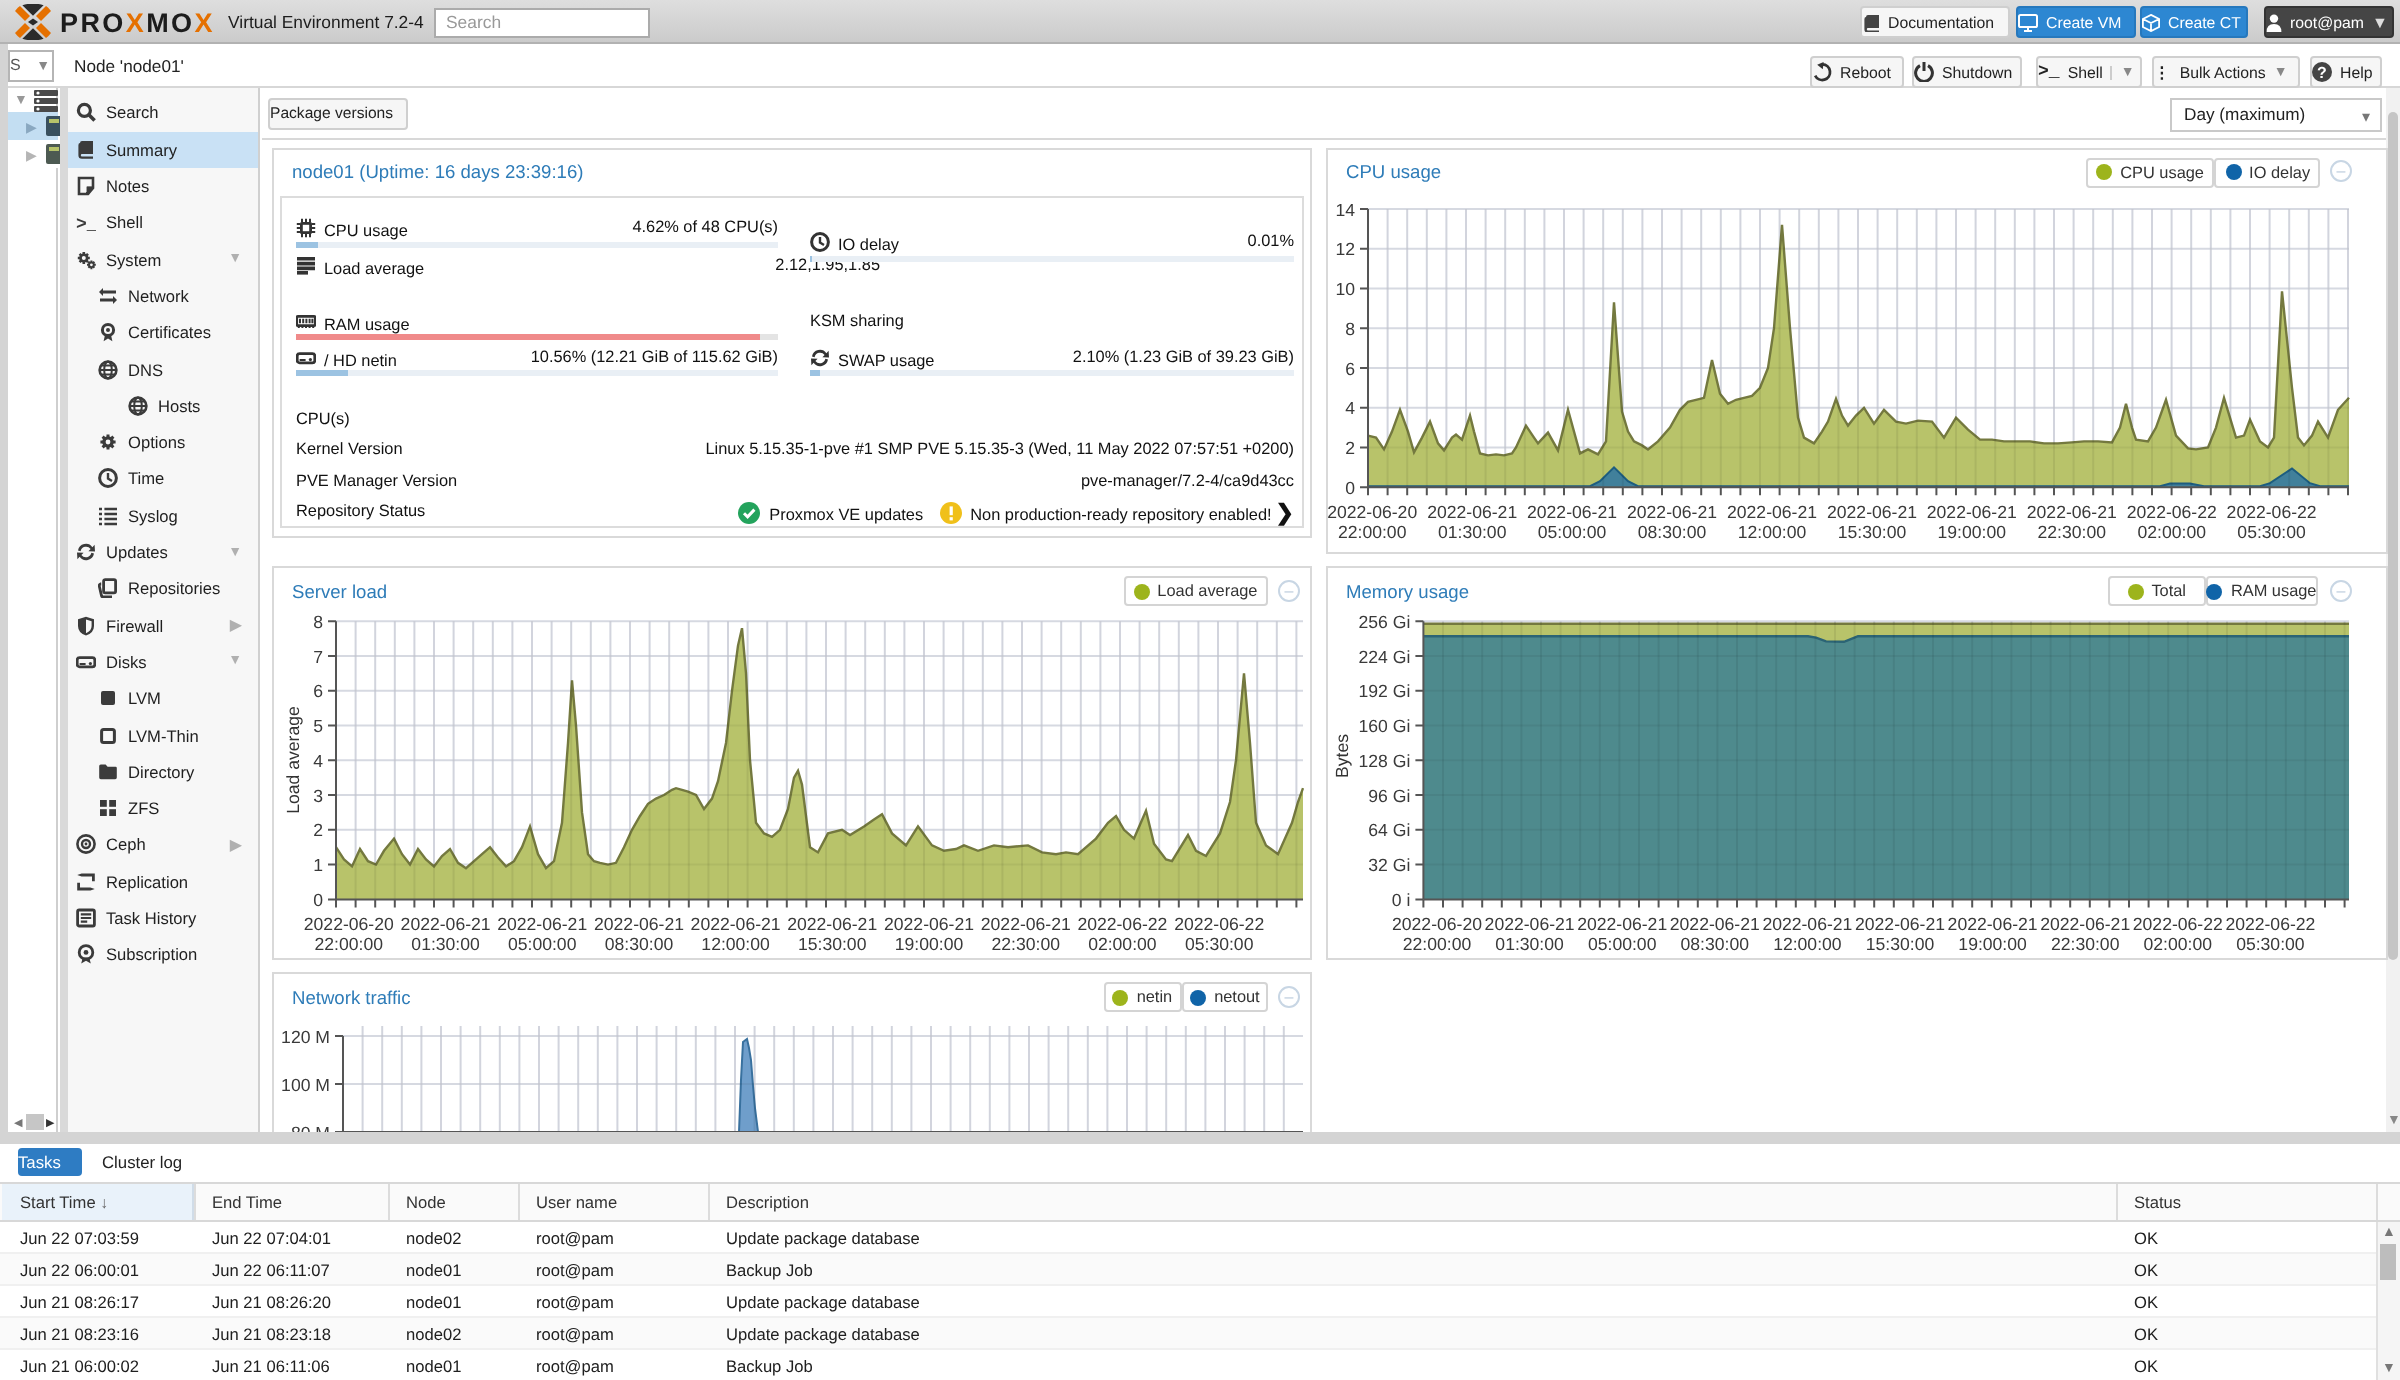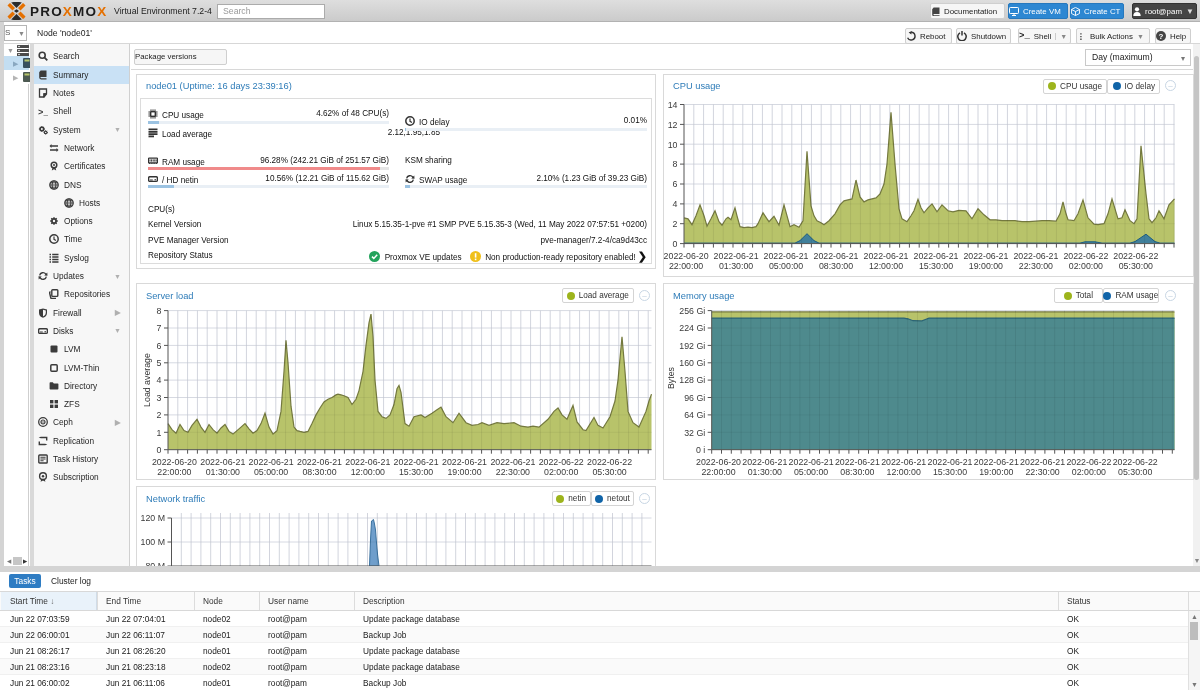--- a/index.html
+++ b/index.html
@@ -297,21 +297,21 @@
     </div>
 <div class="navitem" style="top:468.2px;padding-left:4px">
       <svg width="10" height="10" viewBox="0 0 10 10" fill="#3b3b3b" style="vertical-align:-1px">
         <circle cx="5" cy="4.2" r="3.4" fill="none" stroke="#3b3b3b" stroke-width="1.4"></circle>
         <circle cx="5" cy="4.2" r="1.2"></circle>
         <path d="M3.4 6.8 L2.6 9.8 L5 8.4 L7.4 9.8 L6.6 6.8"></path>
       </svg>
       <span style="margin-left:5px">Subscription</span>
     </div>
 <div class="abs" style="left:131px;top:44px;width:1069px;height:26px;background:#fff;border-bottom:1px solid #d8d8d8"></div>
-<div class="btn" style="left:134px;top:48.5px;width:93px;height:16px;font-size:7.8px">Package versions</div>
+<div class="btn" style="left:134px;top:48.5px;width:70px;height:16px;font-size:7.8px">Package versions</div>
 <div class="abs" style="left:1085px;top:49px;width:106px;height:17px;background:#fff;border:1px solid #c9c9c9;font-size:8.6px;color:#222;line-height:15px;padding-left:6px">Day (maximum)<span style="position:absolute;right:5px;top:1px;color:#777;font-size:8px">▾</span></div>
 <div class="abs" style="left:1193px;top:44px;width:7px;height:522px;background:#f1f1f1"></div>
 <div class="abs" style="left:1194px;top:56px;width:5px;height:424px;background:#c5c5c5;border-radius:3px"></div>
 <div class="abs" style="left:1193.5px;top:557px;color:#888;font-size:7px">▼</div>
 <div class="panel" style="left:136px;top:74px;width:520px;height:195px"></div>
 <div class="abs ptitle" style="left:146px;top:81px">node01 (Uptime: 16 days 23:39:16)</div>
 <div class="abs" style="left:140px;top:98px;width:512px;height:166px;border:1px solid #dcdcdc"></div>
 <div class="abs" style="left:148px;top:109.0px;font-size:8.2px;color:#111"><svg width="10" height="10" viewBox="0 0 10 10" fill="#333" style="vertical-align:-1px">
         <rect x="2" y="2" width="6" height="6" rx="0.8"></rect>
         <rect x="3.4" y="3.4" width="3.2" height="3.2" fill="#fff"></rect>
@@ -324,21 +324,20 @@
 <div class="abs" style="left:148px;top:127.7px;font-size:8.2px;color:#111"><svg width="10" height="10" viewBox="0 0 10 10" fill="#333" style="vertical-align:-1px">
         <path d="M0.5 1.4 H9.5 M0.5 3.8 H9.5 M0.5 6.2 H9.5" stroke="#333" stroke-width="1.8"></path>
         <path d="M0.5 8.4 H6" stroke="#333" stroke-width="1.8"></path>
       </svg><span style="margin-left:4px">Load average</span></div>
 <div class="abs" style="left:0;top:127.7px;width:440px;text-align:right;font-size:8.2px;color:#111">2.12,1.95,1.85</div>
 <div class="abs" style="left:148px;top:155.7px;font-size:8.2px;color:#111"><svg width="10" height="10" viewBox="0 0 10 10" fill="#333" style="vertical-align:-1px">
         <rect x="0.4" y="2.2" width="9.2" height="4.6" rx="0.6" fill="none" stroke="#333" stroke-width="1.3"></rect>
         <path d="M2 3.4 V5.6 M3.6 3.4 V5.6 M5.2 3.4 V5.6 M6.8 3.4 V5.6 M8.2 3.4 V5.6" stroke="#333" stroke-width="1"></path>
         <path d="M1.4 6.8 V8 M3.2 6.8 V8 M5 6.8 V8 M6.8 6.8 V8 M8.6 6.8 V8" stroke="#333" stroke-width="1"></path>
       </svg><span style="margin-left:4px">RAM usage</span></div>
-<div class="abs" style="left:0;top:155.7px;width:389px;text-align:right;font-size:8.2px;color:#111">96.28% (242.21 GiB of 251.57 GiB)</div>
 <div class="abs" style="left:148px;top:167.3px;width:241px;height:3px;background:#e4e4e4">
       <div style="width:96.3%;height:3px;background:#f08a8a"></div>
     </div>
 <div class="abs" style="left:148px;top:174.0px;font-size:8.2px;color:#111"><svg width="10" height="10" viewBox="0 0 10 10" fill="#333" style="vertical-align:-1px">
         <rect x="0.6" y="2.8" width="8.8" height="4.6" rx="1.2" fill="none" stroke="#333" stroke-width="1.4"></rect>
         <circle cx="7.2" cy="5.8" r="0.8"></circle>
         <path d="M1.8 6 H4.8" stroke="#333" stroke-width="1"></path>
       </svg><span style="margin-left:4px">/ HD netin</span></div>
 <div class="abs" style="left:0;top:174.0px;width:389px;text-align:right;font-size:8.2px;color:#111">10.56% (12.21 GiB of 115.62 GiB)</div>
 <div class="abs" style="left:148px;top:185.3px;width:241px;height:3px;background:#e9eff5">
@@ -531,21 +530,21 @@
       <path d="M171.5 518.0H651.5M171.5 542.0H651.5" stroke="rgba(0,0,0,0.05)" stroke-width="1" fill="none"></path>
       <path d="M171.5 518.0V566.0 M171.5 566.0H651.5" stroke="#555555" stroke-width="1" fill="none"></path>
       <path d="M167.5 518.0H171.5M167.5 542.0H171.5M167.5 566.0H171.5" stroke="#555555" stroke-width="1" fill="none"></path>
       <text x="165.0" y="521.3" font-size="8.8" fill="#3a3a3a" text-anchor="end">120 M</text>
       <text x="165.0" y="545.3" font-size="8.8" fill="#3a3a3a" text-anchor="end">100 M</text>
       <text x="165.0" y="569.3" font-size="8.8" fill="#3a3a3a" text-anchor="end">80 M</text>
       <path d="M171.5 566.0V570.0M181.3 566.0V570.0M191.1 566.0V570.0M200.9 566.0V570.0M210.7 566.0V570.0M220.5 566.0V570.0M230.3 566.0V570.0M240.1 566.0V570.0M249.9 566.0V570.0M259.7 566.0V570.0M269.5 566.0V570.0M279.3 566.0V570.0M289.1 566.0V570.0M298.9 566.0V570.0M308.7 566.0V570.0M318.5 566.0V570.0M328.3 566.0V570.0M338.1 566.0V570.0M347.9 566.0V570.0M357.7 566.0V570.0M367.5 566.0V570.0M377.3 566.0V570.0M387.1 566.0V570.0M396.9 566.0V570.0M406.7 566.0V570.0M416.5 566.0V570.0M426.3 566.0V570.0M436.1 566.0V570.0M445.9 566.0V570.0M455.7 566.0V570.0M465.5 566.0V570.0M475.3 566.0V570.0M485.1 566.0V570.0M494.9 566.0V570.0M504.7 566.0V570.0M514.5 566.0V570.0M524.3 566.0V570.0M534.1 566.0V570.0M543.9 566.0V570.0M553.7 566.0V570.0M563.5 566.0V570.0M573.3 566.0V570.0M583.1 566.0V570.0M592.9 566.0V570.0M602.7 566.0V570.0M612.5 566.0V570.0M622.3 566.0V570.0M632.1 566.0V570.0M641.9 566.0V570.0" stroke="#555555" stroke-width="1" fill="none"></path>
     </svg>
 <div class="abs" style="left:0;top:566px;width:1200px;height:124px;background:#fff"></div>
 <div class="abs" style="left:0;top:566px;width:1200px;height:6px;background:#d4d4d4"></div>
-<div class="abs" style="left:9px;top:574px;width:32px;height:14px;background:#2e7cc3;border-radius:2px;color:#fff;font-size:8.4px;text-align:center;line-height:14px">Tasks</div>
+<div class="abs" style="left:9px;top:574px;width:32px;height:14px;background:#2e7cc3;border-radius:2px;color:#fff;font-size:8.4px;text-align:left;line-height:14px">Tasks</div>
 <div class="abs" style="left:51px;top:574px;font-size:8.4px;color:#222;line-height:14px">Cluster log</div>
 <div class="abs" style="left:0;top:591px;width:1200px;height:20px;background:#fafafa;border-top:1px solid #d8d8d8;border-bottom:1px solid #d8d8d8"></div>
 <div class="hcell" style="left:10px;top:596px">Start Time <span style="font-size:8px;color:#666">↓</span></div>
 <div class="hcell" style="left:106px;top:596px">End Time</div>
 <div class="hcell" style="left:203px;top:596px">Node</div>
 <div class="hcell" style="left:268px;top:596px">User name</div>
 <div class="hcell" style="left:363px;top:596px">Description</div>
 <div class="hcell" style="left:1067px;top:596px">Status</div>
 <div class="abs" style="left:1px;top:592px;width:1px;height:18px;background:#dcdcdc"></div>
 <div class="abs" style="left:97px;top:592px;width:1px;height:18px;background:#dcdcdc"></div>

